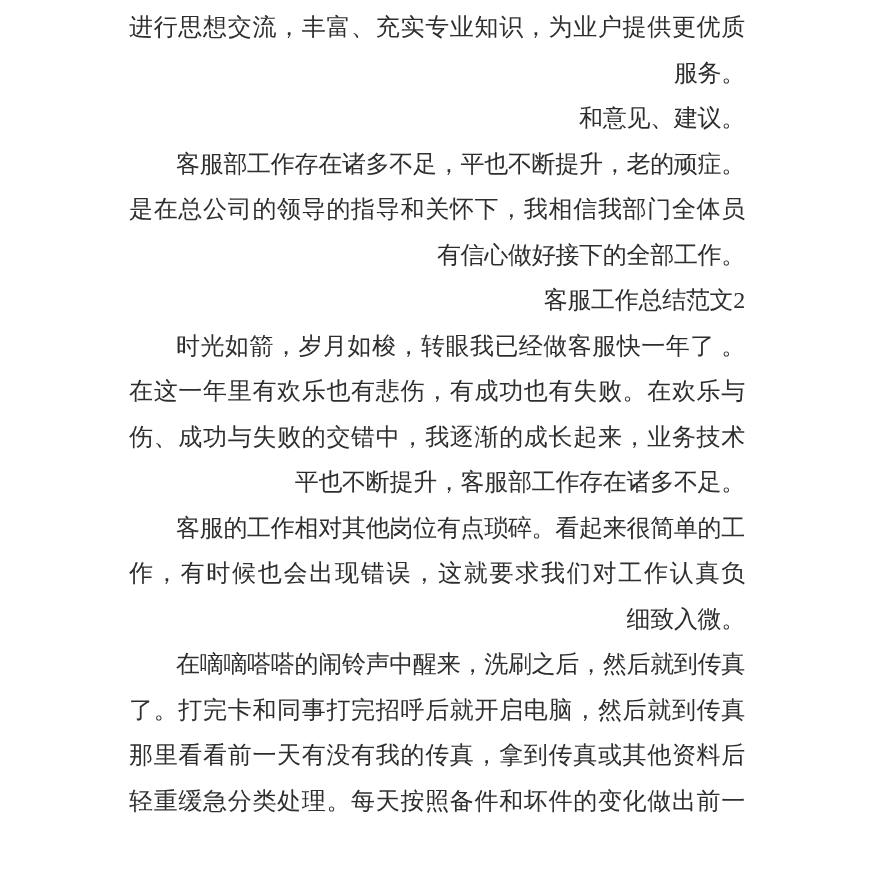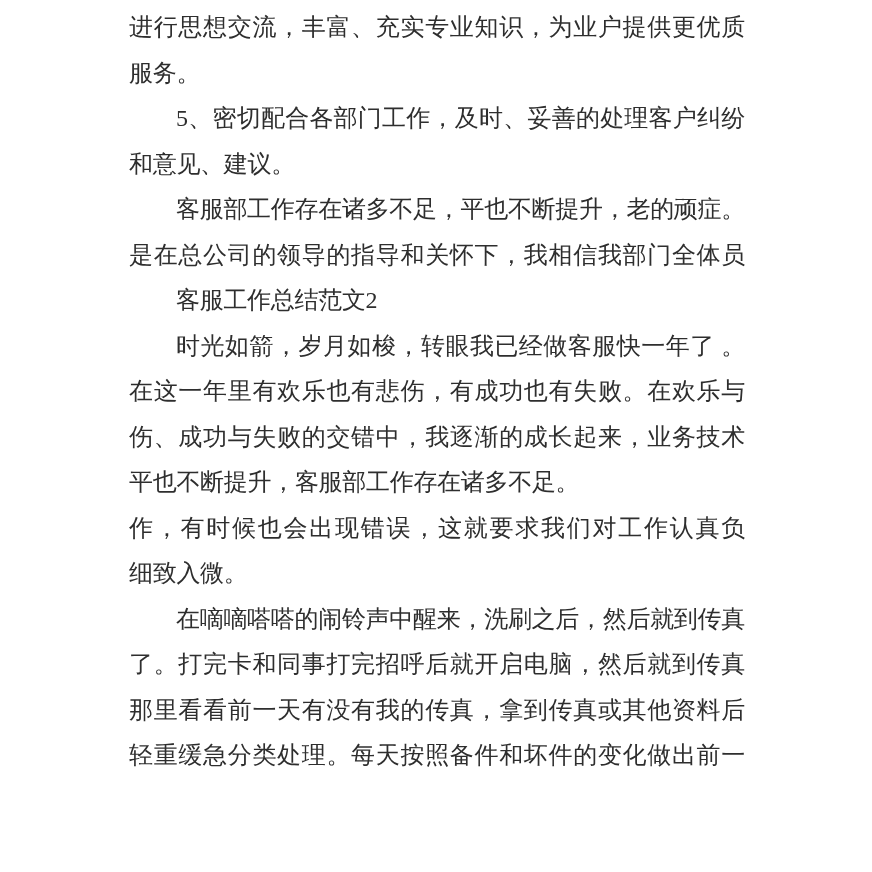--- a/index.html
+++ b/index.html
@@ -19,48 +19,49 @@
   .text-block {
     width: 616px;
   }
   .line {
     font-family: "Liberation Serif", "DejaVu Serif", serif;
     font-size: 24px;
     line-height: 45.5px;
     height: 45.5px;
     color: #2e2e2e;
     letter-spacing: -0.3px;
-    text-align: left;
+    text-align: right;
     overflow: hidden;
   }
   .line.fill {
     text-align: justify;
     text-align-last: justify;
     text-justify: inter-character;
   }
   .line.indent {
     padding-left: 47px;
   }
 </style>
 </head>
 <body>
 
 <div class="page">
   <div class="text-block" id="text-block" style="color: rgb(46, 46, 46);">
       <div class="line fill">进行思想交流，丰富、充实专业知识，为业户提供更优质的</div>
       <div class="line">服务。</div>
-      <div class="line indent fill">5、密切配合各部门工作，及时、妥善的处理客户纠纷</div>
       <div class="line">和意见、建议。</div>
       <div class="line indent fill">客服部工作存在诸多不足，平也不断提升，老的顽症。但</div>
       <div class="line fill">是在总公司的领导的指导和关怀下，我相信我部门全体员工</div>
+      <div class="line">有信心做好接下的全部工作。</div>
       <div class="line indent">客服工作总结范文2</div>
       <div class="line indent fill">时光如箭，岁月如梭，转眼我已经做客服快一年了 。</div>
       <div class="line fill">在这一年里有欢乐也有悲伤，有成功也有失败。在欢乐与悲</div>
       <div class="line fill">伤、成功与失败的交错中，我逐渐的成长起来，业务技术水</div>
       <div class="line">平也不断提升，客服部工作存在诸多不足。</div>
+      <div class="line indent fill">客服的工作相对其他岗位有点琐碎。看起来很简单的工</div>
       <div class="line fill">作，有时候也会出现错误，这就要求我们对工作认真负责，</div>
       <div class="line">细致入微。</div>
       <div class="line indent fill">在嘀嘀嗒嗒的闹铃声中醒来，洗刷之后，然后就到传真机</div>
       <div class="line fill">了。打完卡和同事打完招呼后就开启电脑，然后就到传真机</div>
       <div class="line fill">那里看看前一天有没有我的传真，拿到传真或其他资料后分</div>
       <div class="line fill">轻重缓急分类处理。每天按照备件和坏件的变化做出前一天</div>
     </div>
 </div>
 
 </body></html>

